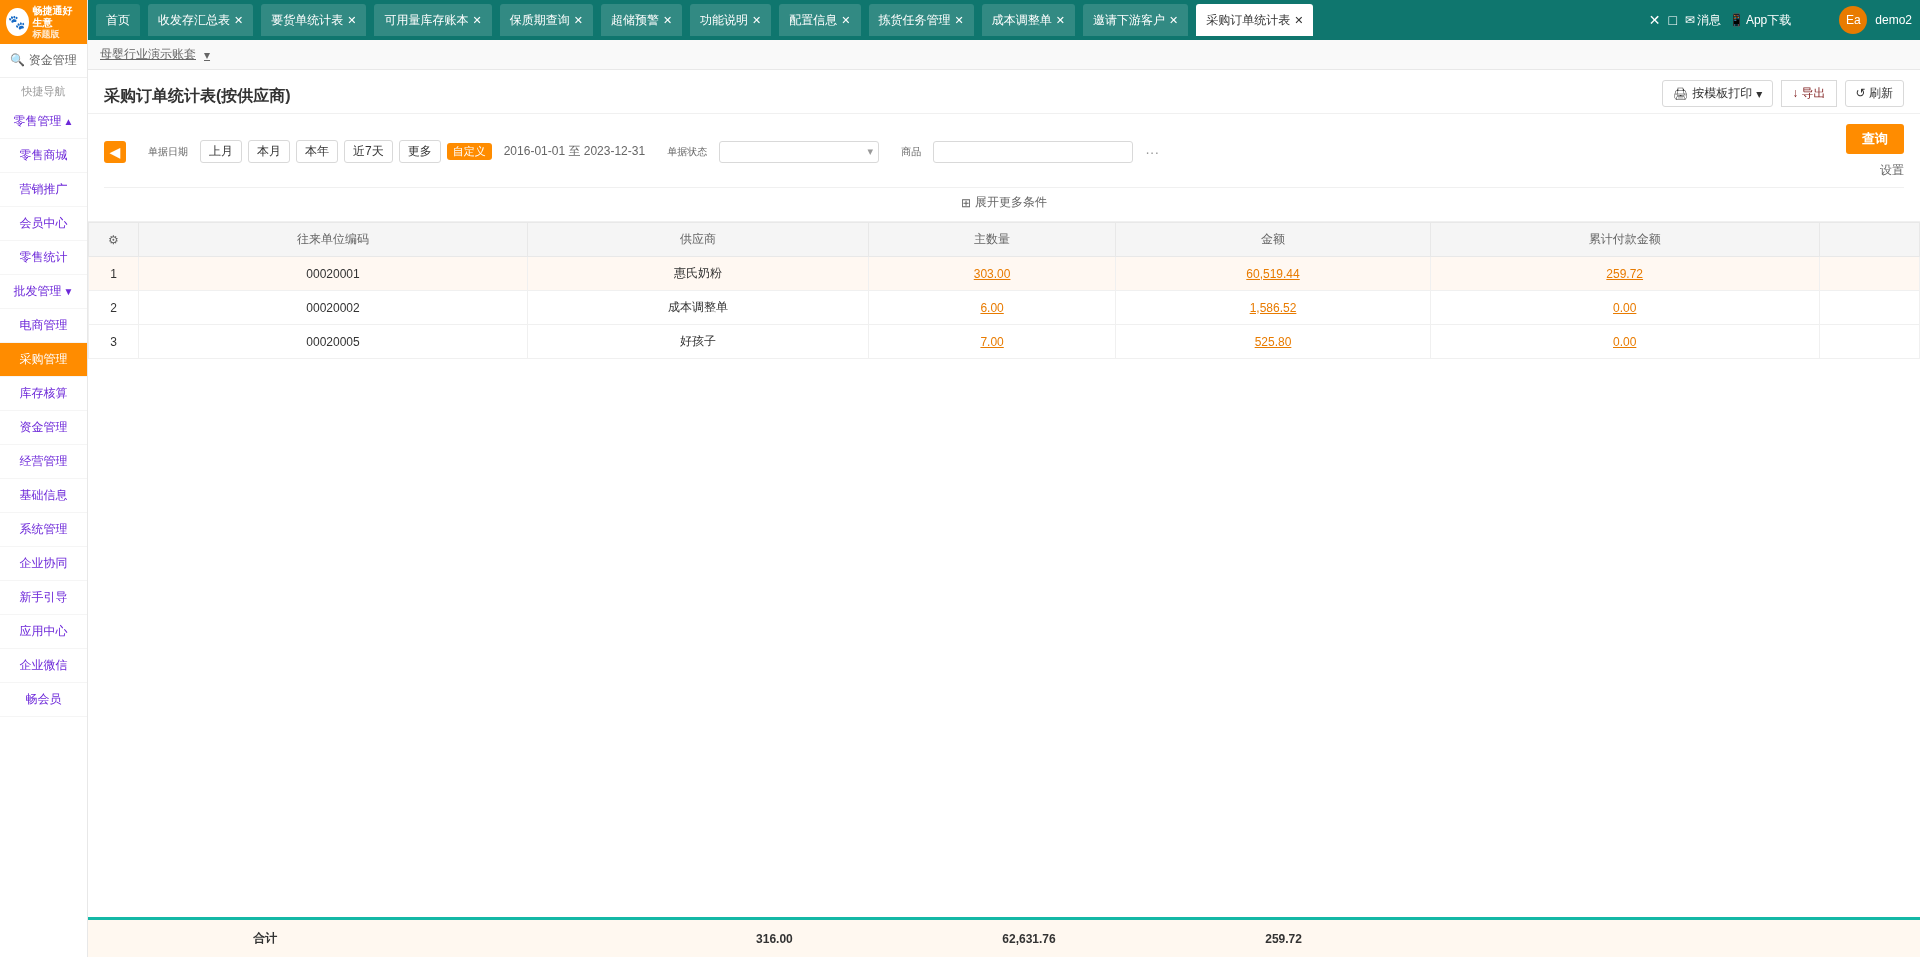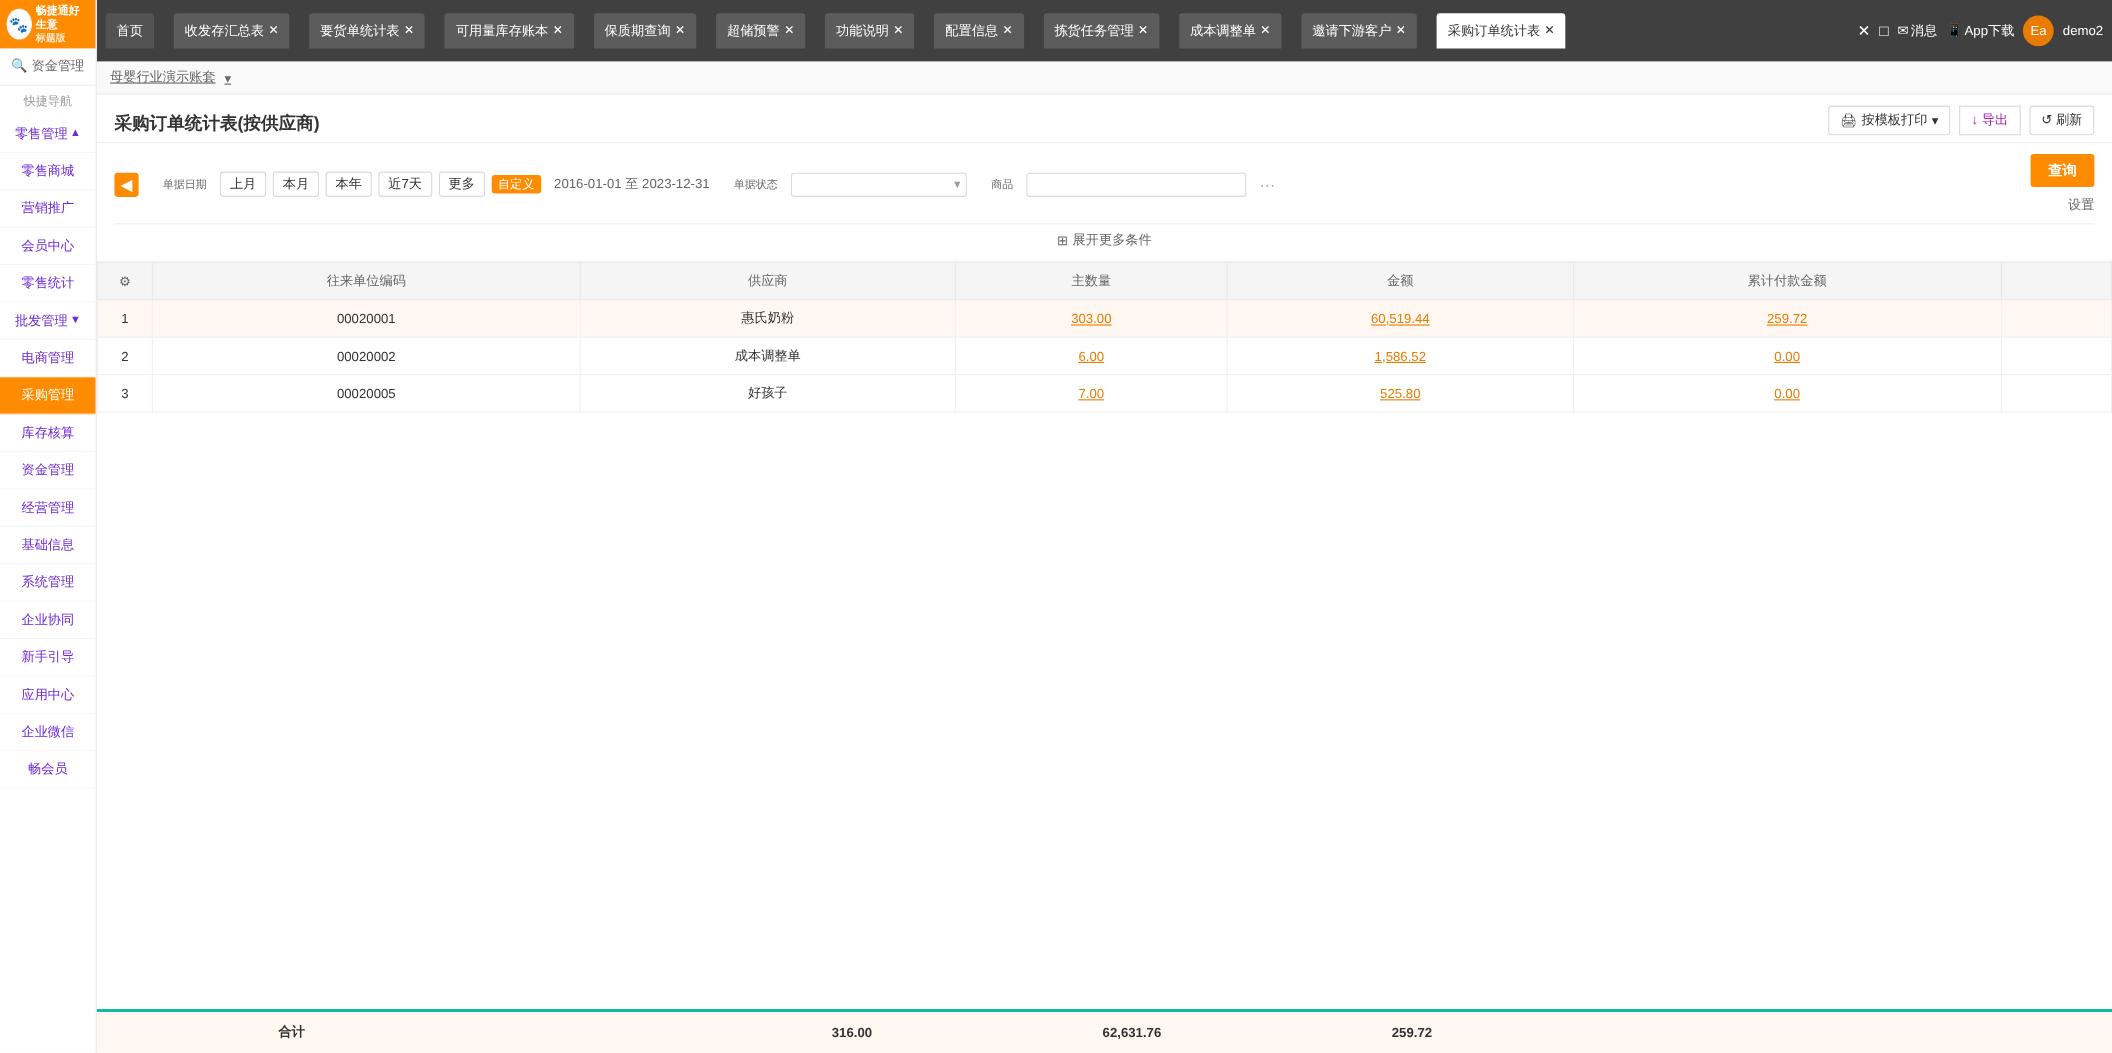--- a/index.html
+++ b/index.html
@@ -63,26 +63,26 @@
     .sidebar-item.active { background: #ff8c00; color: white; }
     .sidebar-item-with-arrow {
       display: flex; align-items: center; justify-content: center; gap: 2px;
     }
 
     
     .main { flex: 1; display: flex; flex-direction: column; height: 100%; overflow: hidden; }
 
     
     .topnav {
-      background: #404040;
-      height: 56px;
+      background: #0f766e;
+      height: 40px;
       display: flex;
       align-items: center;
       padding: 0 8px;
-      gap: 18px;
+      gap: 8px;
       overflow-x: auto;
       flex-shrink: 0;
     }
     .topnav::-webkit-scrollbar { height: 3px; }
     .nav-tab {
       background: rgba(255,255,255,0.15);
       color: white;
       padding: 4px 10px;
       border-radius: 3px 3px 0 0;
       font-size: 12px;
@@ -121,21 +121,21 @@
     }
     .page-title { font-size: 16px; font-weight: bold; color: #333; }
     .header-actions { display: flex; align-items: center; gap: 8px; }
     .btn-template {
       border: 1px solid #d9d9d9; background: white; padding: 4px 10px;
       border-radius: 3px; font-size: 12px; cursor: pointer; display: flex; align-items: center; gap: 4px;
       color: #333;
     }
     .btn-export {
       border: 1px solid #d9d9d9; background: white; padding: 4px 10px;
-      border-radius: 0; font-size: 12px; cursor: pointer; color: #a21caf;
+      border-radius: 0; font-size: 12px; cursor: pointer; color: #7f1d1d;
     }
     .btn-refresh {
       border: 1px solid #d9d9d9; background: white; padding: 4px 10px;
       border-radius: 3px; font-size: 12px; cursor: pointer; color: #333;
     }
 
     
     .filter-bar {
       padding: 10px 16px;
       background: #fff;
@@ -219,21 +219,21 @@
     .filter-collapse-arrow {
       background: #ff8c00; color: white; border: none; border-radius: 3px;
       width: 22px; height: 22px; font-size: 14px; cursor: pointer;
       display: flex; align-items: center; justify-content: center;
     }
 
     
     .user-avatar {
       width: 28px; height: 28px; border-radius: 50%;
       background: #e87b00; display: flex; align-items: center; justify-content: center;
-      color: white; font-size: 12px;
+      color: white; font-size: 12px; margin-left: 40px;
     }
     .user-name { color: white; font-size: 12px; }
 
     .filter-query-col {
       display: flex; flex-direction: column; align-items: flex-end; gap: 4px;
       margin-left: auto;
     }
 
     .nav-tab-close-btn {
       background: none; border: none; cursor: pointer; color: inherit;

